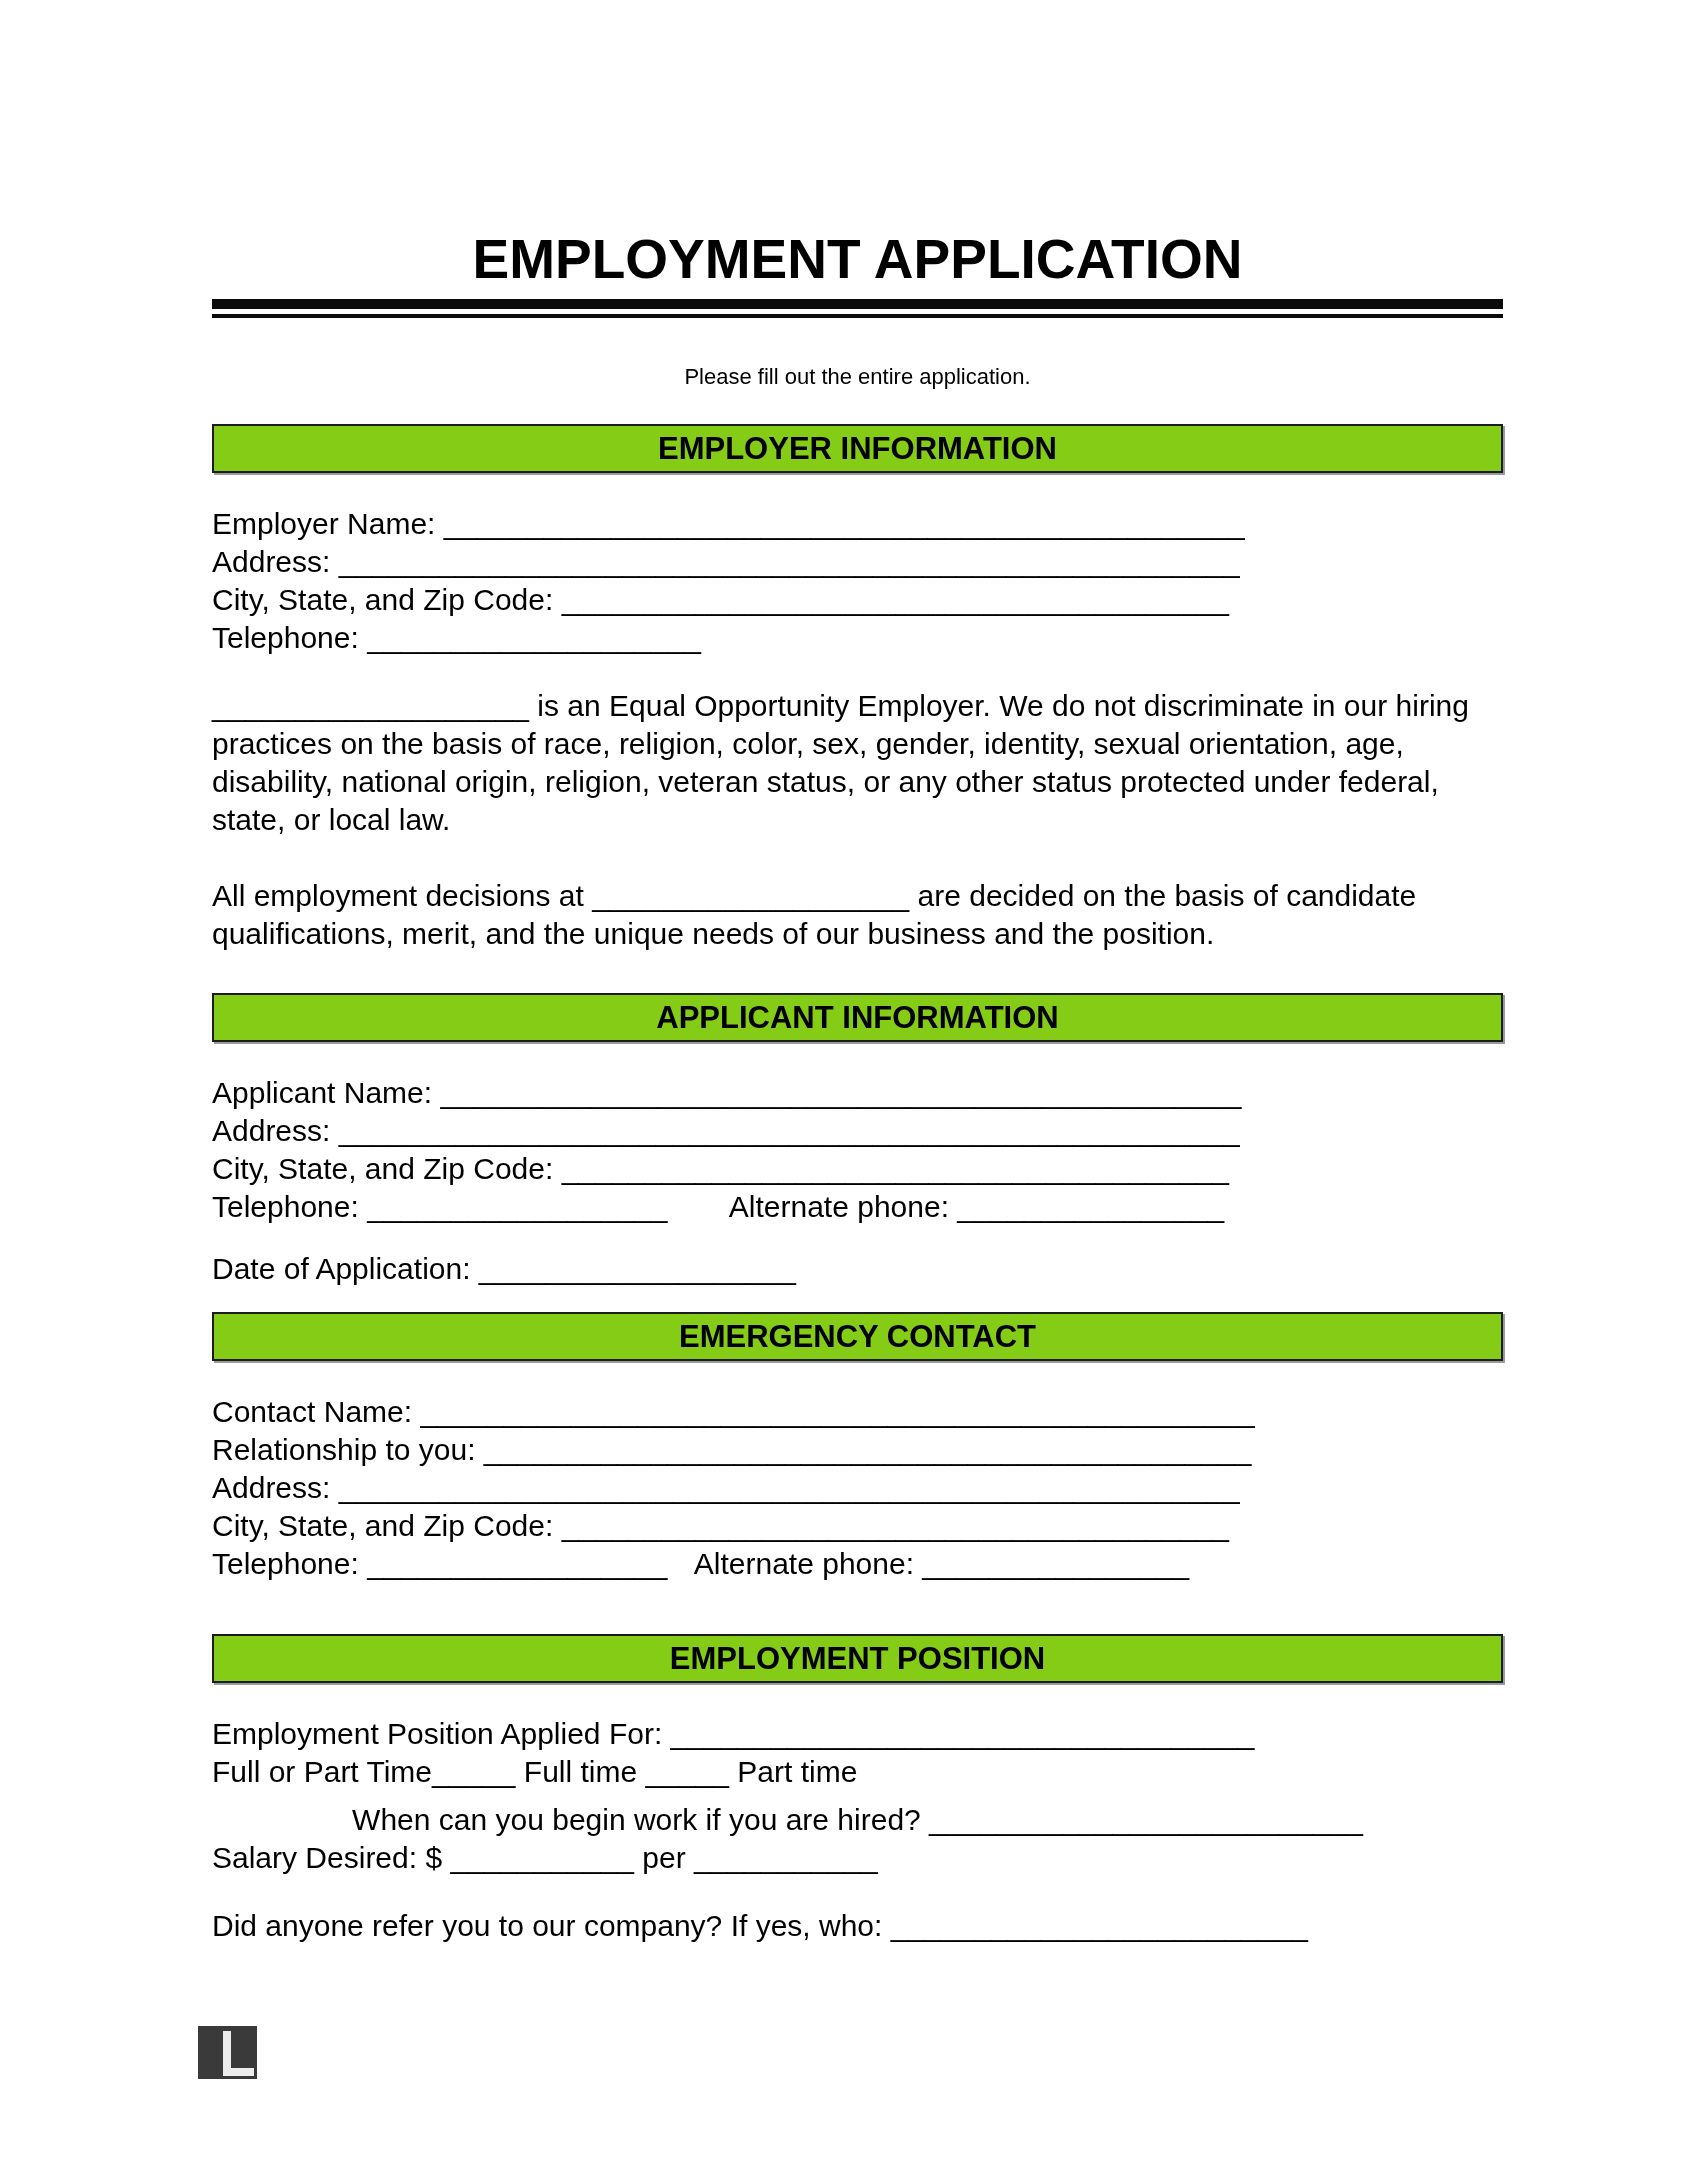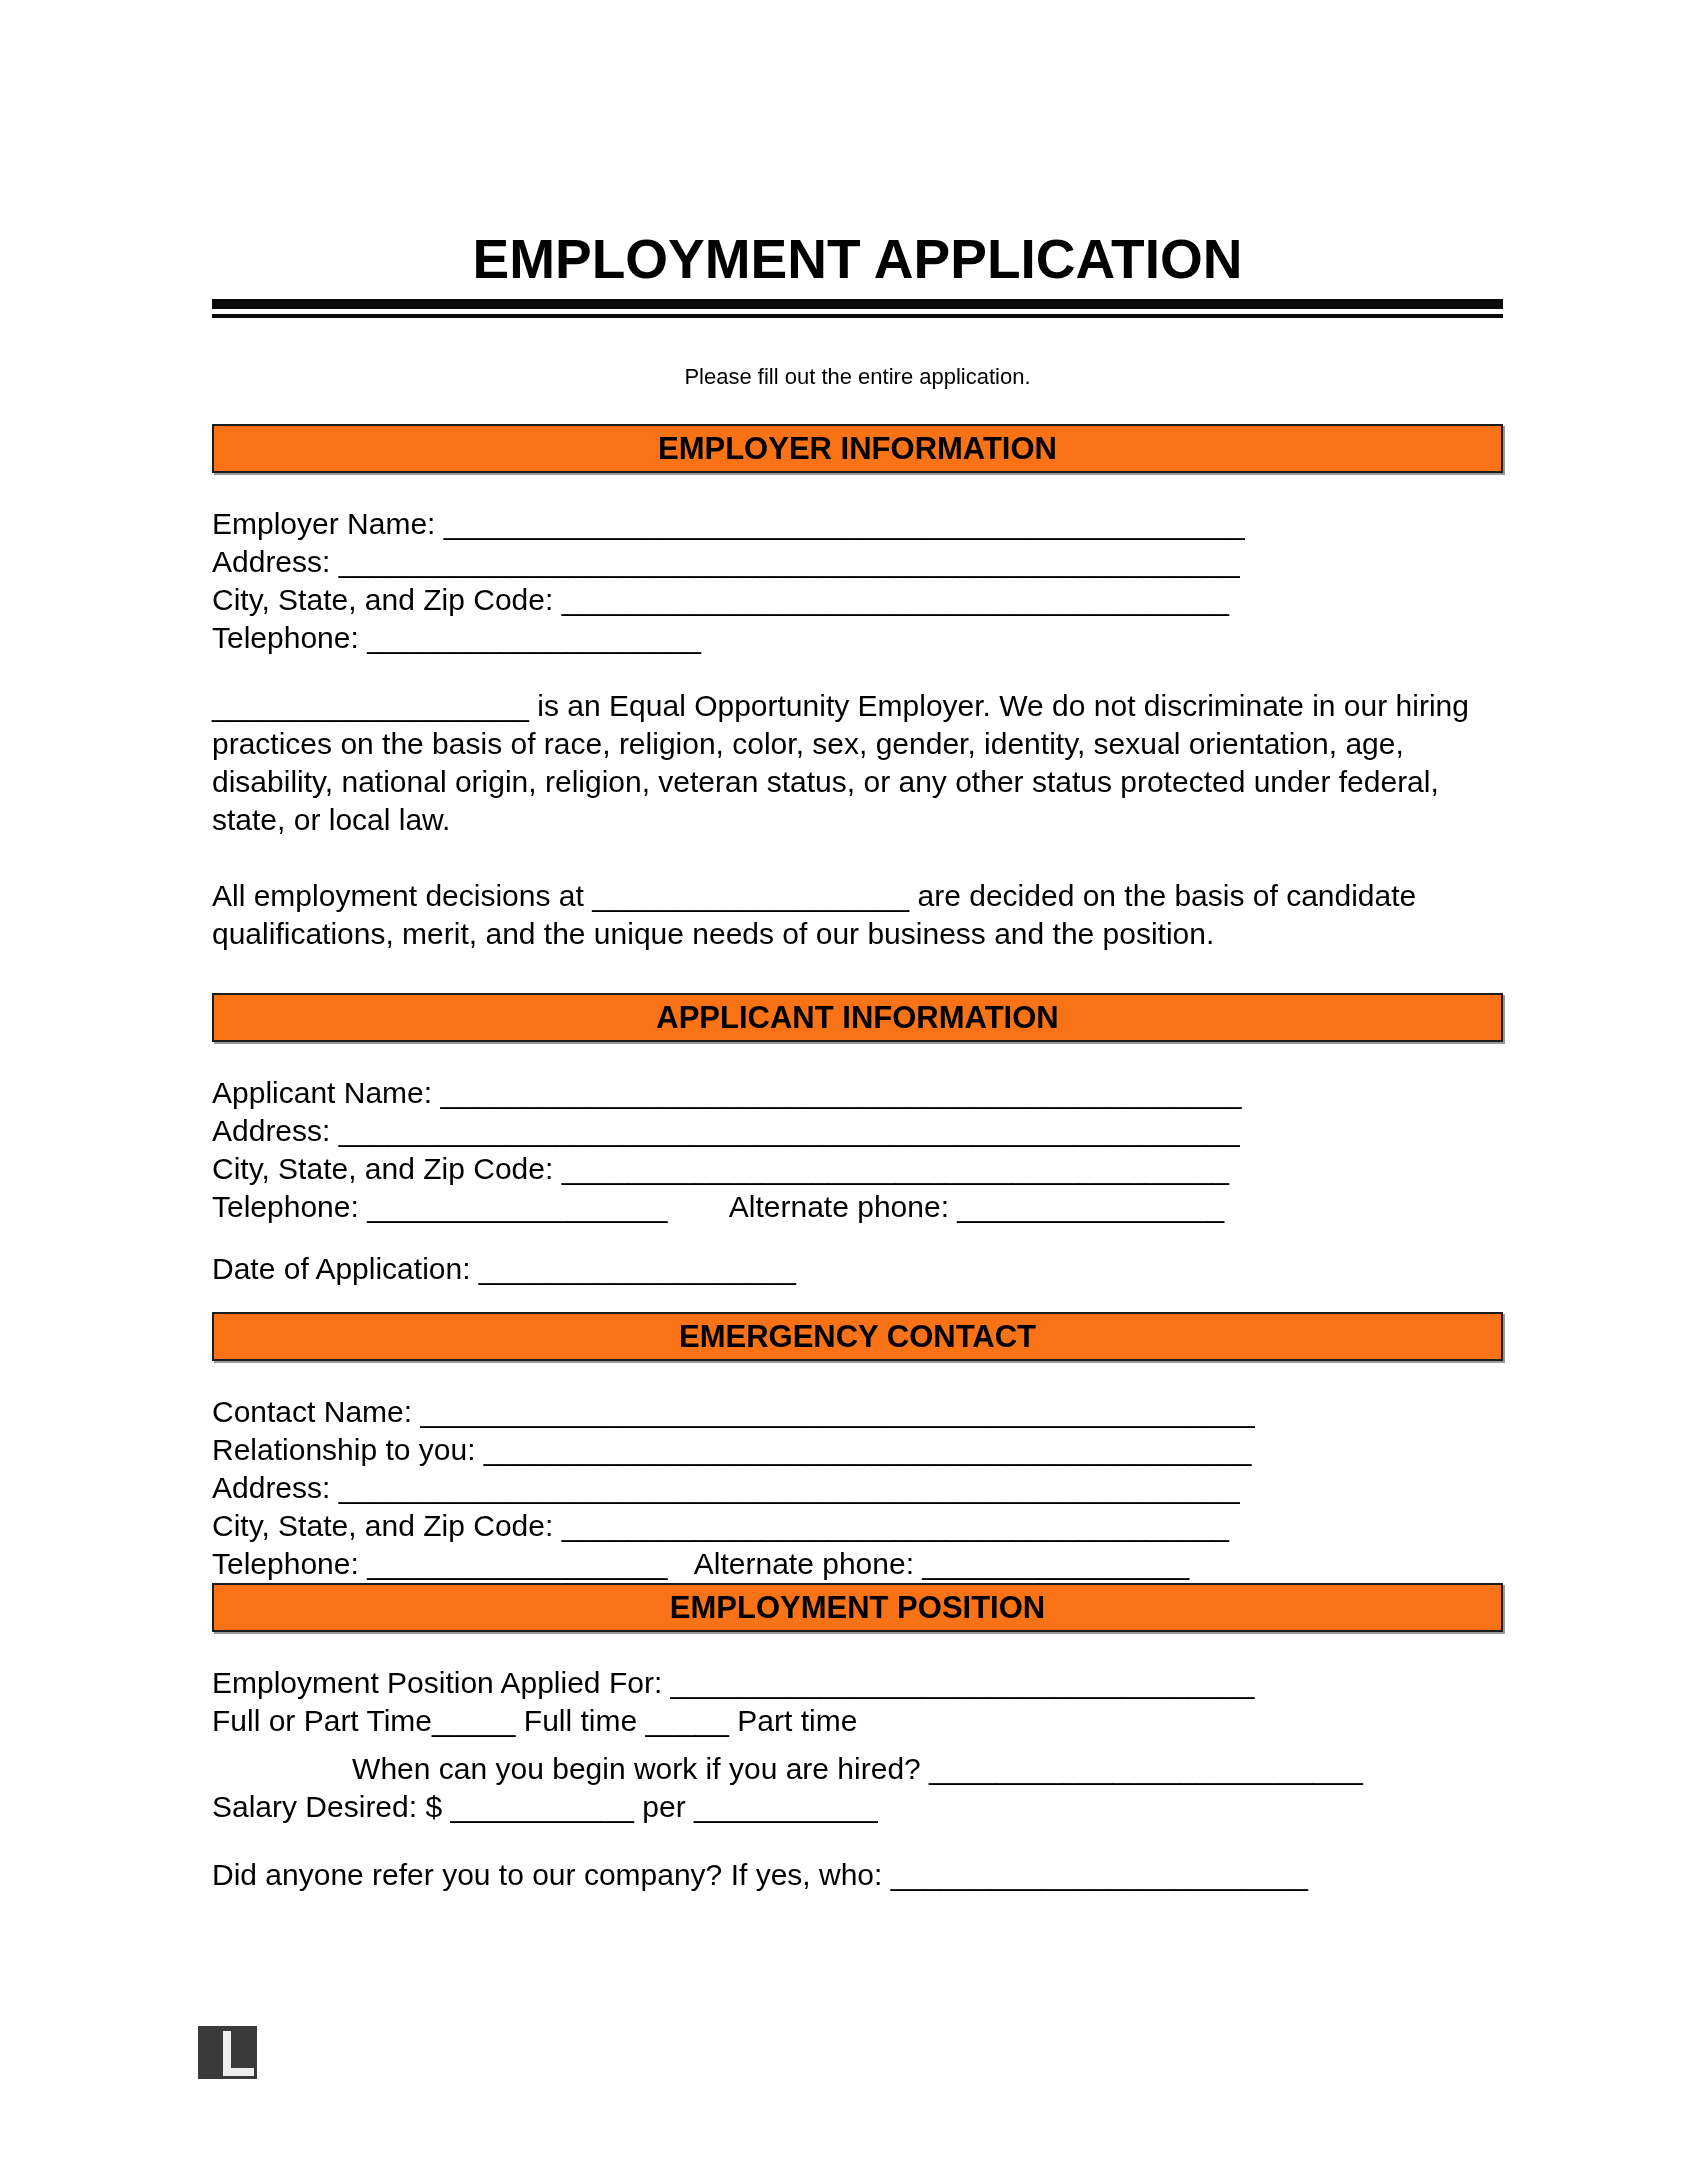--- a/index.html
+++ b/index.html
@@ -10,28 +10,28 @@
   }
   #content{position:absolute;left:212px;top:0;width:1291px;}
   .page-title{
     margin:232px 0 0 0;font-size:55px;line-height:55px;font-weight:bold;
     text-align:center;letter-spacing:0px;
   }
   .rule-thick{height:10px;background:#0b0b0b;margin-top:12px;}
   .rule-thin{height:4px;background:#0b0b0b;margin-top:5px;}
   .subtitle{margin-top:40px;font-size:22px;line-height:38px;text-align:center;}
   .section-box{
-    border:2px solid #1c1c1c;box-shadow:2px 2px 0 #9a9a9a;background:#f97316;
+    border:2px solid #1c1c1c;box-shadow:2px 2px 0 #9a9a9a;background:#84cc16;
     height:45px;display:flex;align-items:center;justify-content:center;
     font-size:31px;font-weight:bold;
   }
   .box-employer{margin-top:28px;}
   .box-applicant{margin-top:40px;}
   .box-emergency{margin-top:24px;}
-  .box-position{}
+  .box-position{margin-top:51px;}
   .fields{margin-top:32px;font-size:30px;line-height:38px;}
   .row{white-space:nowrap;}
   .para{font-size:30px;line-height:38px;width:1282px;}
   .para-eoe{margin-top:30px;}
   .para-decisions{margin-top:38px;}
   .row-date{margin-top:24px;font-size:30px;line-height:38px;white-space:nowrap;}
   .gap-lg{margin-left:53px;}
   .gap-sm{margin-left:18px;}
   .row-spaced{margin-top:10px;text-align:center;}
   .row-spaced2{margin-top:30px;}

